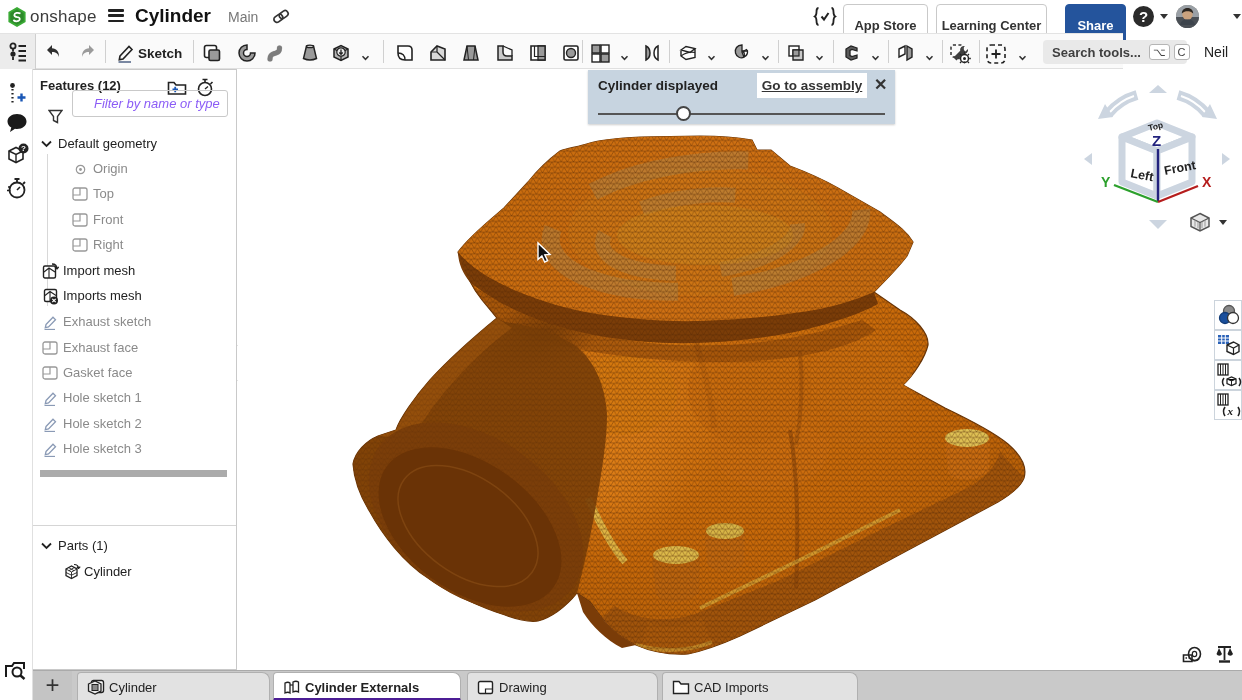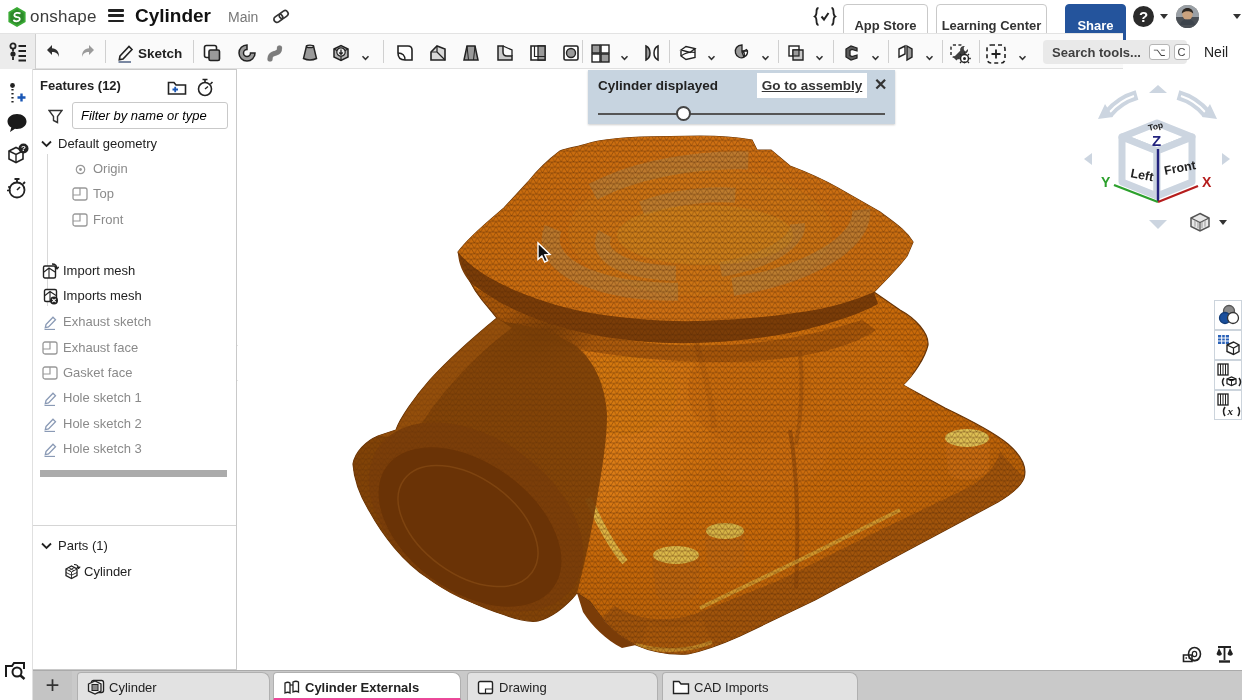--- a/index.html
+++ b/index.html
@@ -44,22 +44,22 @@
   
   #leftstrip { position:absolute; left:0; top:69px; width:33px; bottom:0; background:#fff; border-right:1px solid #e0e0e0; }
   .lsic { position:absolute; left:6px; }
 
   
   #panel { position:absolute; left:33px; top:69px; width:204px; height:601px; background:#fff; border:1px solid #c9c9c9; border-left:none; }
   #panel .hdr { position:absolute; left:7px; top:8px; font-size:13px; font-weight:bold; color:#222; }
   .prow { position:absolute; left:0; width:100%; height:24px; font-size:13px; color:#8a8a8a; }
   .prow .txt { position:absolute; top:4px; }
   .prow.dark { color:#222; }
-  #filterbox { position:absolute; left:39px; top:32px; width:156px; height:27px; border:1px solid #c9c9c9; border-radius:3px;
-               font-size:13px; font-style:italic; color:#000000; line-height:25px; padding-left:8px; }
+  #filterbox { position:absolute; left:39px; top:20px; width:156px; height:27px; border:1px solid #c9c9c9; border-radius:3px;
+               font-size:13px; font-style:italic; color:#8b5cf6; line-height:25px; padding-left:21px; }
   #treeline { position:absolute; left:14px; top:84px; width:1px; height:152px; background:#d8d8d8; }
   #scrollbar-h { position:absolute; left:7px; top:400px; width:187px; height:7px; background:#ababab; }
   #parts-divider { position:absolute; left:0px; top:455px; width:100%; height:1px; background:#d5d5d5; }
   #flyout { position:absolute; left:237px; top:345px; width:31px; height:36px; background:#fff; border:1px solid #c9c9c9; border-left:1px solid #fff; }
 
   
   #viewport { position:absolute; left:238px; top:69px; width:1004px; height:601px; background:#fff; }
   #notif { position:absolute; left:350px; top:1px; width:307px; height:54px; background:#c7d4e0; box-shadow:0 1px 2px rgba(0,0,0,0.2); }
   #notif .nt { position:absolute; left:10px; top:8px; font-size:13.5px; font-weight:bold; color:#222; }
   #notif .nbtn { position:absolute; left:169px; top:3px; width:110px; height:25px; background:#fff; font-size:13.5px; font-weight:bold;
@@ -70,21 +70,21 @@
 
   
   .rtool { position:absolute; left:976px; width:28px; height:30px; background:#fff; border:1px solid #ccd4dc; }
 
   
   #tabbar { position:absolute; left:33px; bottom:0; width:1209px; height:30px; background:#c9c9c9; border-top:1px solid #aaa; }
   #tb-plus { position:absolute; left:0; top:0; width:39px; height:30px; background:#c4c4c4; color:#333; font-size:24px; text-align:center; line-height:28px; }
   .tab { position:absolute; top:1px; height:29px; background:#e2e2e2; border:1px solid #b0b0b0; border-bottom:none;
          border-radius:4px 8px 0 0; font-size:13px; color:#222; }
   .tab .ttxt { position:absolute; left:31px; top:7px; white-space:nowrap; }
-  .tab.active { background:#fff; border-bottom:3px solid #ec4899; height:29px; }
+  .tab.active { background:#fff; border-bottom:3px solid #4c1d95; height:29px; }
   #bsearch { position:absolute; left:4px; bottom:20px; }
 </style>
 </head>
 <body>
 <div id="app">
   <div id="titlebar">
     <svg id="logo" width="18" height="20" viewBox="0 0 18 20">
       <polygon points="9,0 17.6,5 17.6,15 9,20 0.4,15 0.4,5" fill="#3aaa35"></polygon>
       <polygon points="9,2.2 15.7,6.1 15.7,13.9 9,17.8 2.3,13.9 2.3,6.1" fill="#2d8a2a"></polygon>
       <path d="M12.5 6.5 C10 5.2 6.5 5.8 6.3 8 C6.1 9.8 8.5 10 10.3 10.4 C12.4 10.9 12.3 13.2 10.4 13.9 C8.8 14.5 6.5 14.1 5.3 13" stroke="#fff" stroke-width="1.7" fill="none"></path>
@@ -334,20 +334,27 @@
           <path d="M1 8 H8 V1" fill="none" stroke="#999" stroke-width="1.2"></path>
         </svg>
         <span class="txt" style="left:60px">Top</span>
       </div>
     <div class="prow" style="top:138px">
         <svg style="position:absolute;left:39px;top:5px" width="16" height="14" viewBox="0 0 16 14">
           <rect x="1" y="1" width="14" height="12" rx="2" fill="none" stroke="#999" stroke-width="1.3"></rect>
           <path d="M1 8 H8 V1" fill="none" stroke="#999" stroke-width="1.2"></path>
         </svg>
         <span class="txt" style="left:60px">Front</span>
+      </div>
+    <div class="prow" style="top:163px">
+        <svg style="position:absolute;left:39px;top:5px" width="16" height="14" viewBox="0 0 16 14">
+          <rect x="1" y="1" width="14" height="12" rx="2" fill="none" stroke="#999" stroke-width="1.3"></rect>
+          <path d="M1 8 H8 V1" fill="none" stroke="#999" stroke-width="1.2"></path>
+        </svg>
+        <span class="txt" style="left:60px">Right</span>
       </div>
     <div class="prow dark" style="top:189px">
         <svg style="position:absolute;left:9px;top:4px" width="17" height="17" viewBox="0 0 17 17">
           <rect x="1.5" y="3" width="12" height="12" rx="1.5" fill="#fff" stroke="#222" stroke-width="1.4"></rect>
           <path d="M2 9 L7 5 L13 9 M7 5 V15" stroke="#222" stroke-width="1.1" fill="none"></path>
           <path d="M10 1 Q15 1 15 6 M15 6 L13 4 M15 6 L16.8 3.8" stroke="#222" stroke-width="1.3" fill="none"></path>
         </svg>
         <span class="txt" style="left:30px">Import mesh</span>
       </div>
     <div class="prow dark" style="top:214px">

